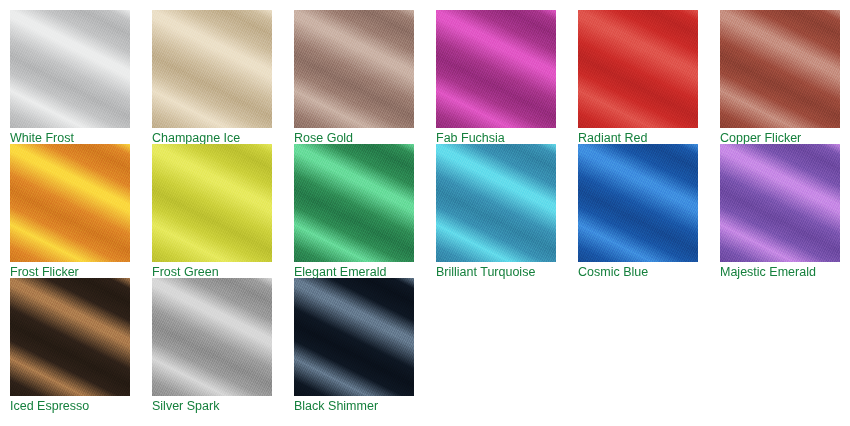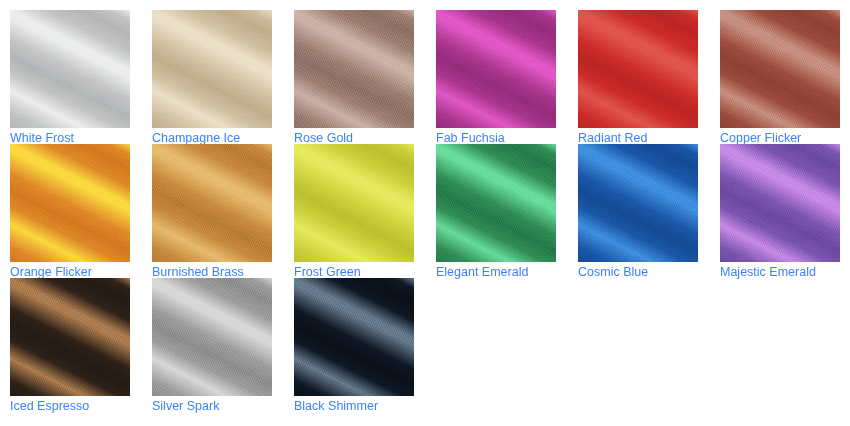--- a/index.html
+++ b/index.html
@@ -73,21 +73,21 @@
     pointer-events: none;
   }
 
   .swatch-label {
     position: absolute;
     left: 0;
     top: 120px;
     width: 140px;
     font-size: 12.5px;
     line-height: 16px;
-    color: #3b82f6;
+    color: #15803d;
     white-space: nowrap;
     font-family: "Liberation Sans", sans-serif;
   }
 </style>
 </head>
 <body>
 
 <div class="palette-grid">
     <div class="swatch-cell">
       <div class="swatch-chip">
@@ -129,42 +129,42 @@
         <div class="chip-gradient" style="background: linear-gradient(27deg, rgb(141, 65, 51) 0%, rgb(157, 75, 60) 9%, rgb(199, 144, 129) 21%, rgb(157, 75, 60) 31%, rgb(141, 65, 51) 40%, rgb(157, 75, 60) 49%, rgb(199, 144, 129) 62%, rgb(199, 144, 129) 66%, rgb(157, 75, 60) 76%, rgb(141, 65, 51) 86%, rgb(157, 75, 60) 94%, rgb(199, 144, 129) 100%);"></div>
         <div class="chip-grain"></div>
       </div>
       <div class="swatch-label">Copper Flicker</div>
     </div>
     <div class="swatch-cell">
       <div class="swatch-chip">
         <div class="chip-gradient" style="background: linear-gradient(27deg, rgb(210, 121, 31) 0%, rgb(224, 136, 40) 9%, rgb(251, 217, 63) 21%, rgb(224, 136, 40) 31%, rgb(210, 121, 31) 40%, rgb(224, 136, 40) 49%, rgb(251, 217, 63) 62%, rgb(251, 217, 63) 66%, rgb(224, 136, 40) 76%, rgb(210, 121, 31) 86%, rgb(224, 136, 40) 94%, rgb(251, 217, 63) 100%);"></div>
         <div class="chip-grain"></div>
       </div>
-      <div class="swatch-label">Orange Flicker</div>
-    </div>
-    <div class="swatch-cell">
-      <div class="swatch-chip">
-        <div class="chip-gradient" style="background: linear-gradient(27deg, rgb(184, 123, 49) 0%, rgb(200, 138, 60) 9%, rgb(230, 187, 109) 21%, rgb(200, 138, 60) 31%, rgb(184, 123, 49) 40%, rgb(200, 138, 60) 49%, rgb(230, 187, 109) 62%, rgb(230, 187, 109) 66%, rgb(200, 138, 60) 76%, rgb(184, 123, 49) 86%, rgb(200, 138, 60) 94%, rgb(230, 187, 109) 100%);"></div>
-        <div class="chip-grain"></div>
-      </div>
-      <div class="swatch-label">Burnished Brass</div>
+      <div class="swatch-label">Frost Flicker</div>
     </div>
     <div class="swatch-cell">
       <div class="swatch-chip">
         <div class="chip-gradient" style="background: linear-gradient(27deg, rgb(188, 192, 47) 0%, rgb(204, 208, 58) 9%, rgb(231, 234, 94) 21%, rgb(204, 208, 58) 31%, rgb(188, 192, 47) 40%, rgb(204, 208, 58) 49%, rgb(231, 234, 94) 62%, rgb(231, 234, 94) 66%, rgb(204, 208, 58) 76%, rgb(188, 192, 47) 86%, rgb(204, 208, 58) 94%, rgb(231, 234, 94) 100%);"></div>
         <div class="chip-grain"></div>
       </div>
       <div class="swatch-label">Frost Green</div>
     </div>
     <div class="swatch-cell">
       <div class="swatch-chip">
         <div class="chip-gradient" style="background: linear-gradient(27deg, rgb(37, 122, 73) 0%, rgb(47, 141, 85) 9%, rgb(104, 220, 155) 21%, rgb(47, 141, 85) 31%, rgb(37, 122, 73) 40%, rgb(47, 141, 85) 49%, rgb(104, 220, 155) 62%, rgb(104, 220, 155) 66%, rgb(47, 141, 85) 76%, rgb(37, 122, 73) 86%, rgb(47, 141, 85) 94%, rgb(104, 220, 155) 100%);"></div>
         <div class="chip-grain"></div>
       </div>
       <div class="swatch-label">Elegant Emerald</div>
+    </div>
+    <div class="swatch-cell">
+      <div class="swatch-chip">
+        <div class="chip-gradient" style="background: linear-gradient(27deg, rgb(49, 132, 165) 0%, rgb(58, 147, 181) 9%, rgb(99, 220, 236) 21%, rgb(58, 147, 181) 31%, rgb(49, 132, 165) 40%, rgb(58, 147, 181) 49%, rgb(99, 220, 236) 62%, rgb(99, 220, 236) 66%, rgb(58, 147, 181) 76%, rgb(49, 132, 165) 86%, rgb(58, 147, 181) 94%, rgb(99, 220, 236) 100%);"></div>
+        <div class="chip-grain"></div>
+      </div>
+      <div class="swatch-label">Brilliant Turquoise</div>
     </div>
     <div class="swatch-cell">
       <div class="swatch-chip">
         <div class="chip-gradient" style="background: linear-gradient(27deg, rgb(21, 74, 148) 0%, rgb(25, 87, 168) 9%, rgb(63, 143, 224) 21%, rgb(25, 87, 168) 31%, rgb(21, 74, 148) 40%, rgb(25, 87, 168) 49%, rgb(63, 143, 224) 62%, rgb(63, 143, 224) 66%, rgb(25, 87, 168) 76%, rgb(21, 74, 148) 86%, rgb(25, 87, 168) 94%, rgb(63, 143, 224) 100%);"></div>
         <div class="chip-grain"></div>
       </div>
       <div class="swatch-label">Cosmic Blue</div>
     </div>
     <div class="swatch-cell">
       <div class="swatch-chip">

